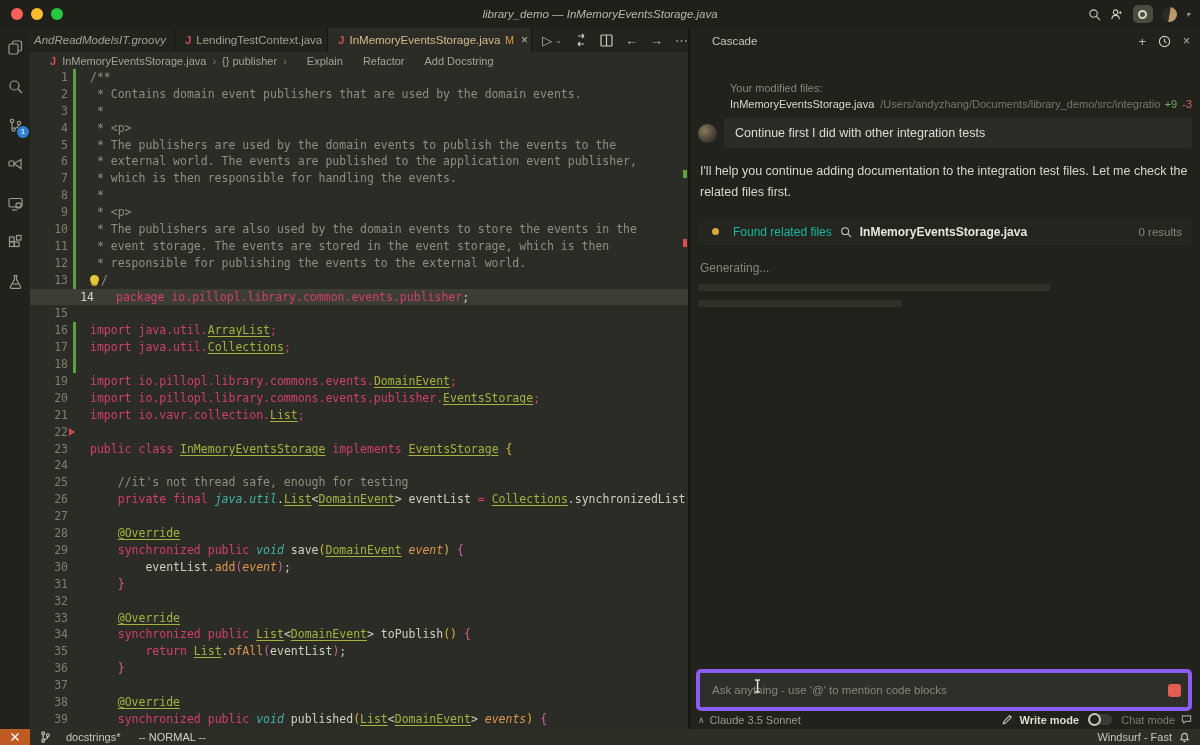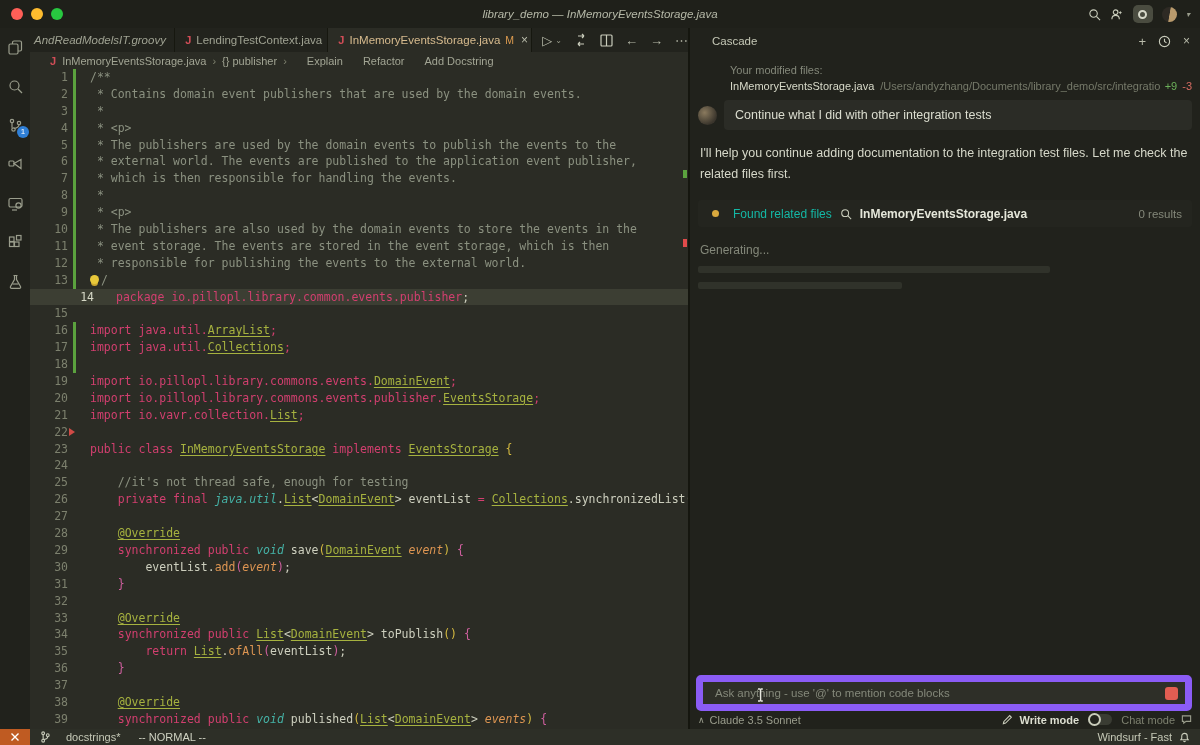--- a/index.html
+++ b/index.html
@@ -68,42 +68,42 @@
 
   
   .divider { position:absolute; top:28px; left:688px; width:2px; bottom:16px; background:#15160f; }
 
   
   .cascade { position:absolute; top:28px; left:690px; right:0; bottom:16px; background:#21221c; font-size:12px; }
   .cas-header { position:absolute; top:0; left:0; right:0; height:26px; display:flex; align-items:center; padding:0 10px 0 22px; }
   .cas-title { font-size:11.5px; color:#c5c8b6; flex:1; }
   .cas-hicons { display:flex; gap:12px; color:#b9bcab; align-items:center; }
   .cas-body { position:absolute; top:26px; left:8px; right:8px; }
-  .modified-label { margin:10px 0 4px 32px; color:#84887a; font-size:11px; }
+  .modified-label { margin:28px 0 4px 32px; color:#84887a; font-size:11px; }
   .modified-file-row { margin-left:32px; font-size:11px; white-space:nowrap; overflow:hidden; display:flex; }
   .mf-name { color:#d8dac9; }
   .mf-path { color:#767a6a; margin-left:6px; flex:1; overflow:hidden; text-overflow:clip; white-space:nowrap; }
   .mf-add { color:#6cb15a; margin-left:4px; }
   .mf-del { color:#d66b62; margin-left:5px; }
   .user-row { display:flex; align-items:center; margin-top:8px; gap:7px; }
   .user-avatar { width:19px; height:19px; border-radius:50%; flex:0 0 19px;
     background:radial-gradient(circle at 35% 35%, #8a7a5e, #3a352c 70%); }
   .user-bubble { flex:1; background:#2b2c26; border-radius:4px; padding:8px 11px; color:#dcded0; font-size:12.5px; }
   .assist-text { margin:13px 2px 16px 2px; color:#d6d8c9; font-size:12.5px; line-height:1.65; }
   .tool-row { margin-top:16px; height:27px; display:flex; align-items:center; background:#24251f;
     border-radius:3px; padding:0 10px 0 14px; gap:8px; }
   .tool-dot { width:7px; height:7px; border-radius:50%; background:#d9a93e; }
   .tool-label { color:#14b8a6; font-size:12px; margin-left:6px; }
   .tool-file { color:#e5e7da; font-weight:bold; font-size:12px; }
   .tool-results { margin-left:auto; color:#84887a; font-size:11.5px; }
   .generating { margin:16px 0 0 2px; color:#84887a; font-size:12px; }
   .skel { height:7px; background:#30322a; border-radius:2px; margin-top:9px; }
 
-  .cas-input { position:absolute; left:6px; right:8px; bottom:18px; height:36px; background:#2e2f28;
-    border:7px solid #8b5cf6; border-radius:5px; display:flex; align-items:center; padding:0 7px 0 12px; }
+  .cas-input { position:absolute; left:6px; right:8px; bottom:18px; height:42px; background:#2e2f28;
+    border:4px solid #8b5cf6; border-radius:5px; display:flex; align-items:center; padding:0 7px 0 12px; }
   .cas-input .ph { color:#84887a; font-size:11.5px; flex:1; }
   .stop-btn { width:13px; height:13px; background:#e25d52; border-radius:3px; }
   .ibeam { position:absolute; left:53px; top:6px; }
   .cas-footer { position:absolute; left:8px; right:8px; bottom:2px; height:15px; display:flex; align-items:center; font-size:11px; color:#9a9d8c; }
   .model-caret { font-size:9px; margin-right:5px; color:#9a9d8c; }
   .footer-right { margin-left:auto; display:flex; align-items:center; gap:6px; }
   .wm-label { color:#dcded0; font-weight:bold; }
   .toggle { width:24px; height:11px; background:#3a3c33; border-radius:6px; position:relative; margin:0 3px; }
   .toggle .knob { position:absolute; left:0px; top:-1px; width:13px; height:13px; border-radius:50%;
     background:#23241e; border:2px solid #c9ccbb; }
@@ -281,21 +281,21 @@
       <div class="modified-label">Your modified files:</div>
       <div class="modified-file-row">
         <span class="mf-name">InMemoryEventsStorage.java</span>
         <span class="mf-path">/Users/andyzhang/Documents/library_demo/src/integration-test/groovy</span>
         <span class="mf-add">+9</span>
         <span class="mf-del">-3</span>
       </div>
 
       <div class="user-row">
         <span class="user-avatar"></span>
-        <div class="user-bubble">Continue what I did with other integration tests</div>
+        <div class="user-bubble">Continue first I did with other integration tests</div>
       </div>
 
       <div class="assist-text">I'll help you continue adding documentation to the integration test files. Let me check the related files first.</div>
 
       <div class="tool-row">
         <span class="tool-dot"></span>
         <span class="tool-label">Found related files</span>
         <span class="ic">
           <svg class="sw" width="12" height="12" viewBox="0 0 14 14">
               <circle cx="6" cy="6" r="4"></circle>

